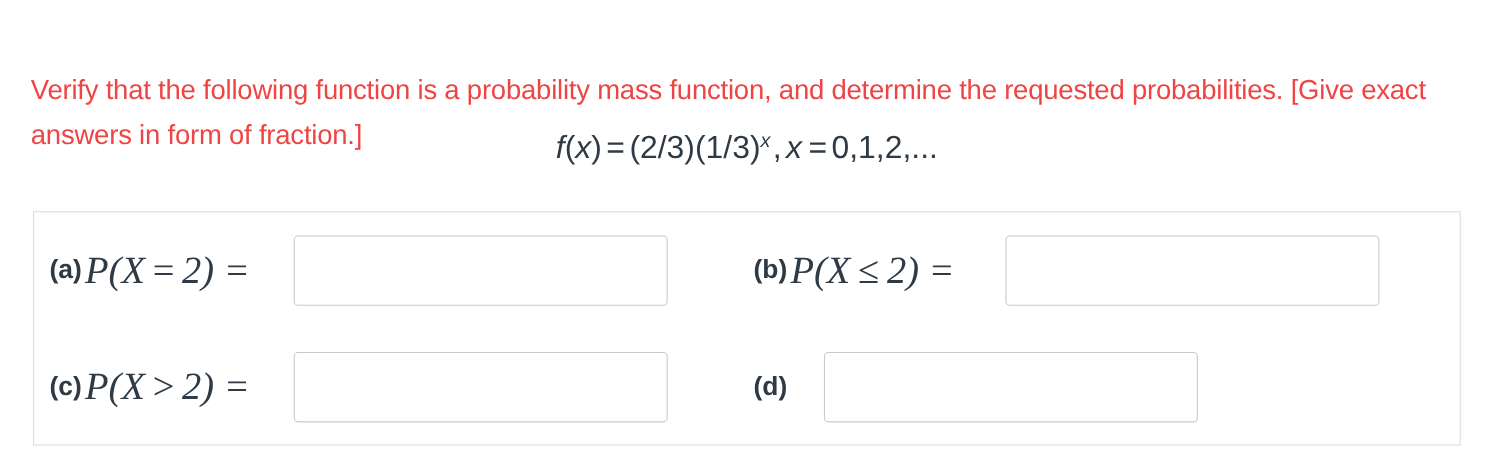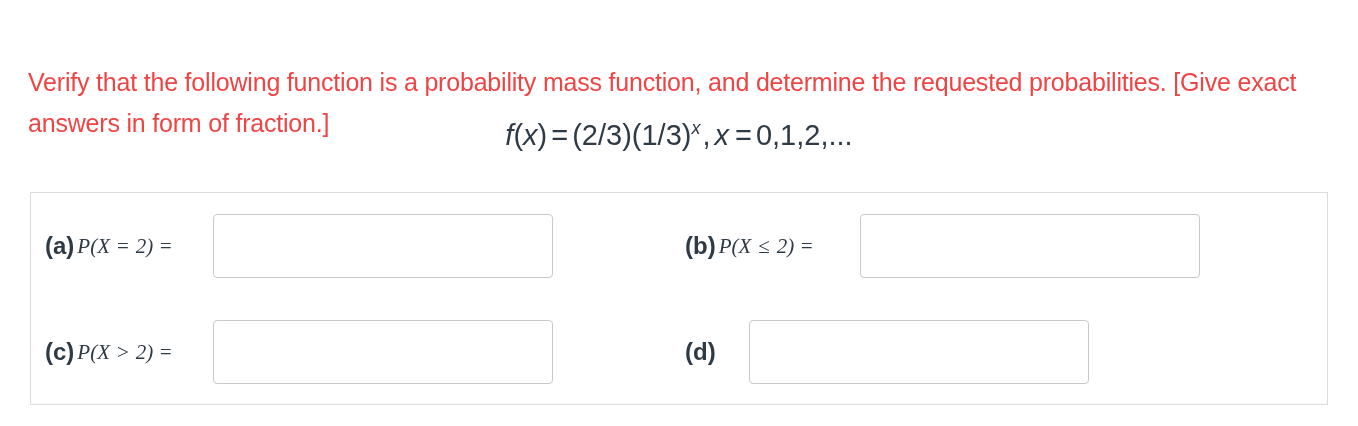--- a/index.html
+++ b/index.html
@@ -89,21 +89,21 @@
   .qlabel {
     font-family: "Liberation Sans", sans-serif;
     font-weight: 700;
     font-size: 24px;
     color: #2e3a45;
     margin-right: 3px;
     white-space: nowrap;
   }
   .qexpr {
     font-family: "Liberation Serif", serif;
-    font-size: 21px;
+    font-size: 35px;
     color: #2e3a45;
     white-space: nowrap;
     margin-right: 16px;
   }
   .qexpr .rel { font-style: normal; padding: 0 7px; }
 
   .answer-box {
     width: 340px;
     height: 64px;
     box-sizing: border-box;

